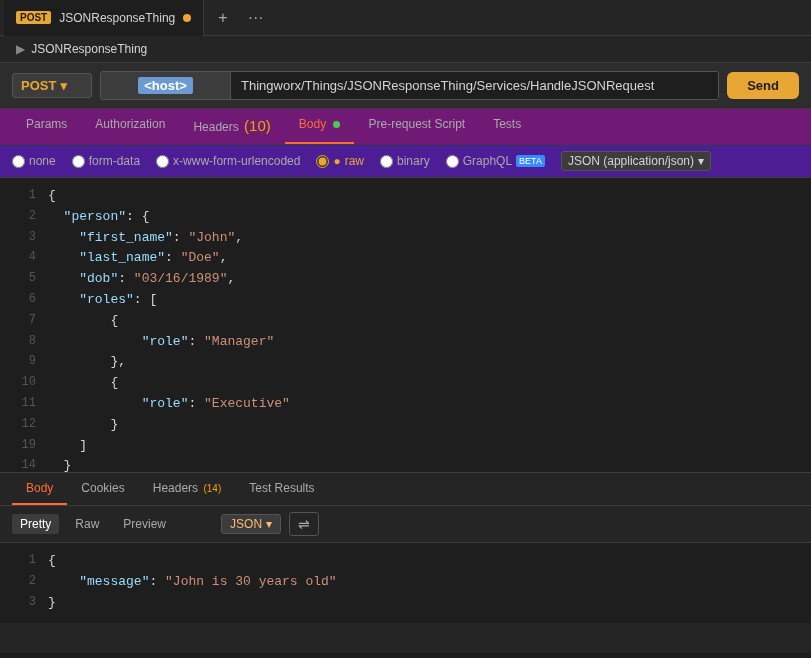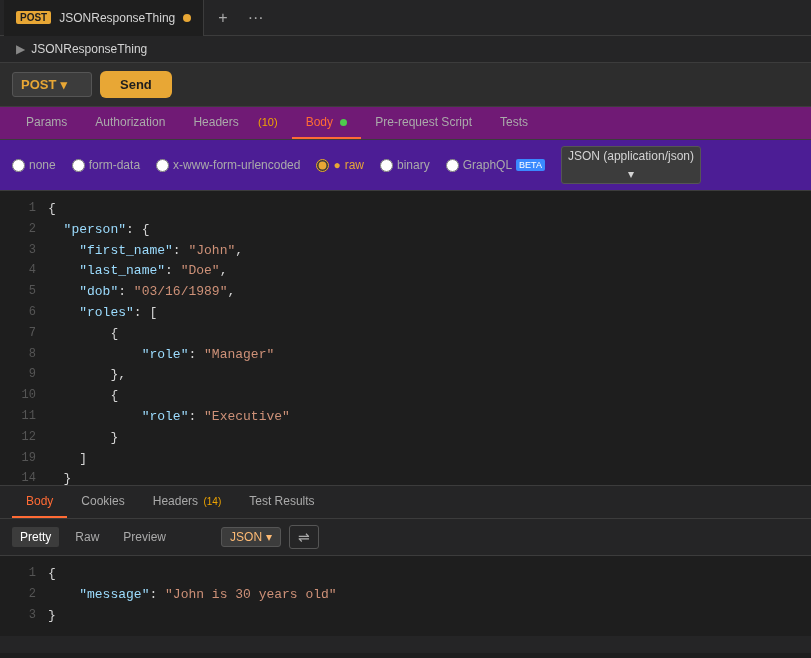--- a/index.html
+++ b/index.html
@@ -160,22 +160,22 @@
       color: #aaa;
       cursor: pointer;
       border-bottom: 2px solid transparent;
     }
     .req-tab.active {
       color: #ff6b35;
       border-bottom: 2px solid #ff6b35;
     }
     .req-tab .badge {
       color: #f0a500;
-      font-size: 11px;
-      margin-left: 16px;
+      font-size: 15px;
+      margin-left: 2px;
     }
     .req-tab .dot-green {
       display: inline-block;
       width: 7px;
       height: 7px;
       border-radius: 50%;
       background: #4ec94e;
       margin-left: 4px;
       vertical-align: middle;
     }
@@ -208,21 +208,20 @@
       background: #3c3c3c;
       color: #d4d4d4;
       border: 1px solid #555;
       padding: 2px 6px;
       font-size: 12px;
       border-radius: 3px;
       display: flex;
       align-items: center;
       gap: 4px;
       cursor: pointer;
-      flex-direction: column;
     }
     .beta-badge {
       background: #3a8aff;
       color: #fff;
       font-size: 9px;
       padding: 1px 3px;
       border-radius: 2px;
       vertical-align: super;
     }
 
@@ -367,20 +366,26 @@
   <span class="breadcrumb-arrow">▶</span>
   <span>JSONResponseThing</span>
 </div>
 
 <div class="main-content">
 
   <div class="url-bar">
     <div class="method-select">
       <span>POST</span>
       <span>▾</span>
+    </div>
+    <div class="url-input-wrap">
+      <div class="url-host-box">
+        <span>&lt;host&gt;</span>
+      </div>
+      <input class="url-path" type="text" value="Thingworx/Things/JSONResponseThing/Services/HandleJSONRequest" style="">
     </div>
     <button class="send-btn">Send</button>
   </div>
 
   <div class="req-tabs">
     <div class="req-tab">Params</div>
     <div class="req-tab">Authorization</div>
     <div class="req-tab">Headers <span class="badge">(10)</span></div>
     <div class="req-tab active">Body <span class="dot-green"></span></div>
     <div class="req-tab">Pre-request Script</div>

